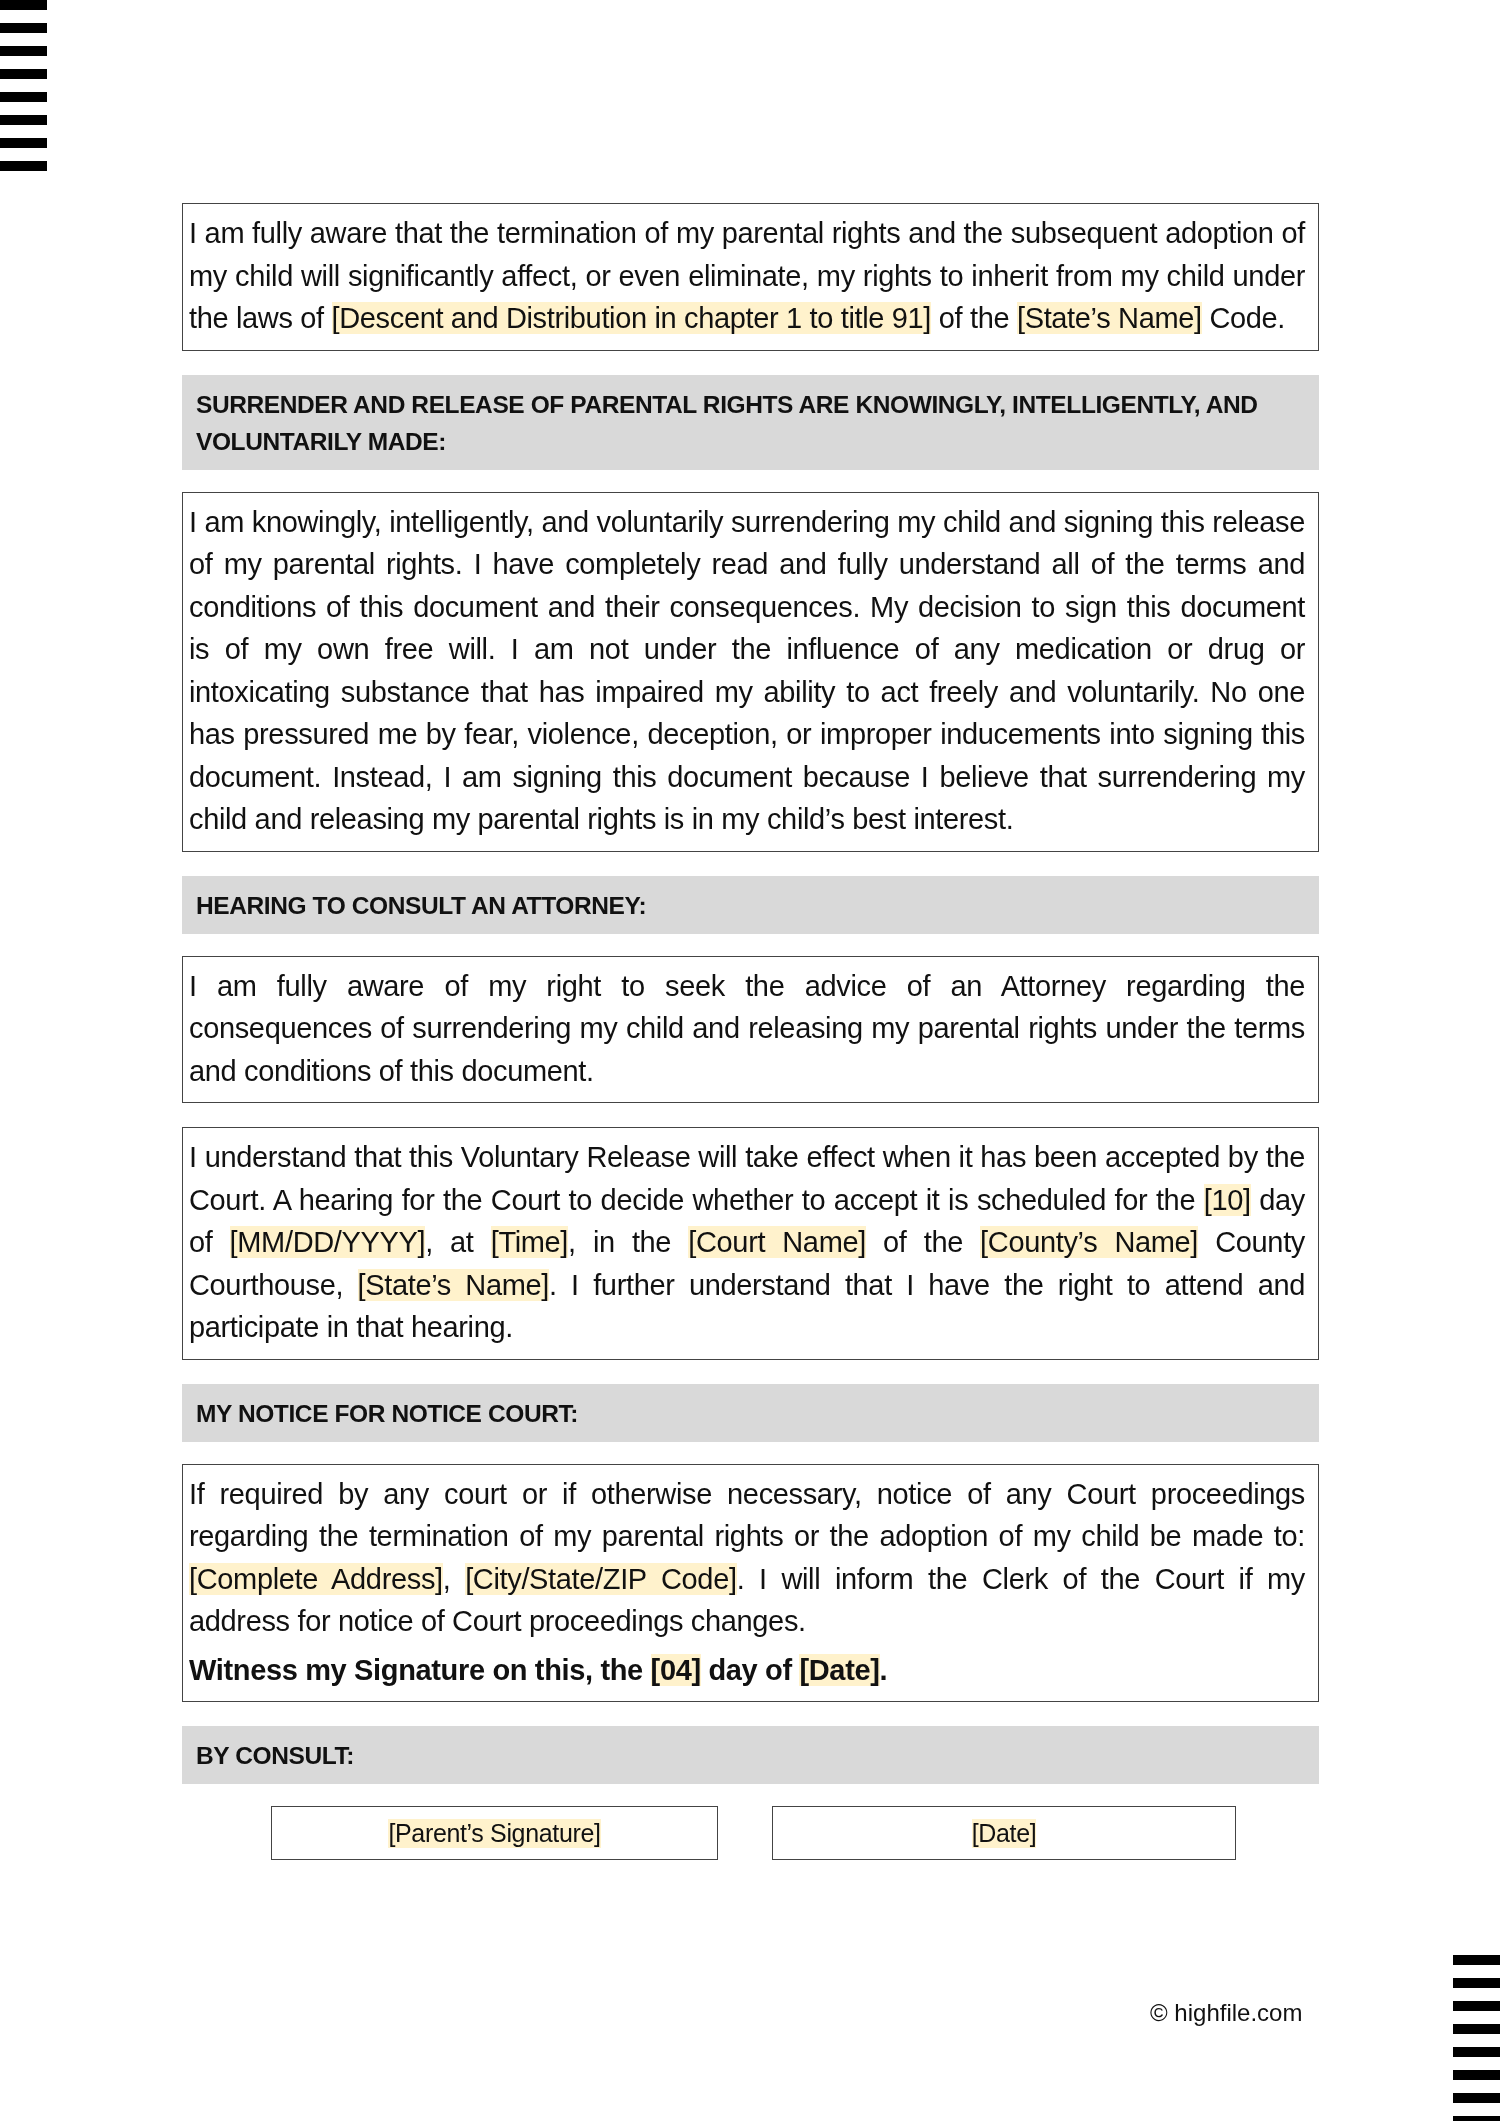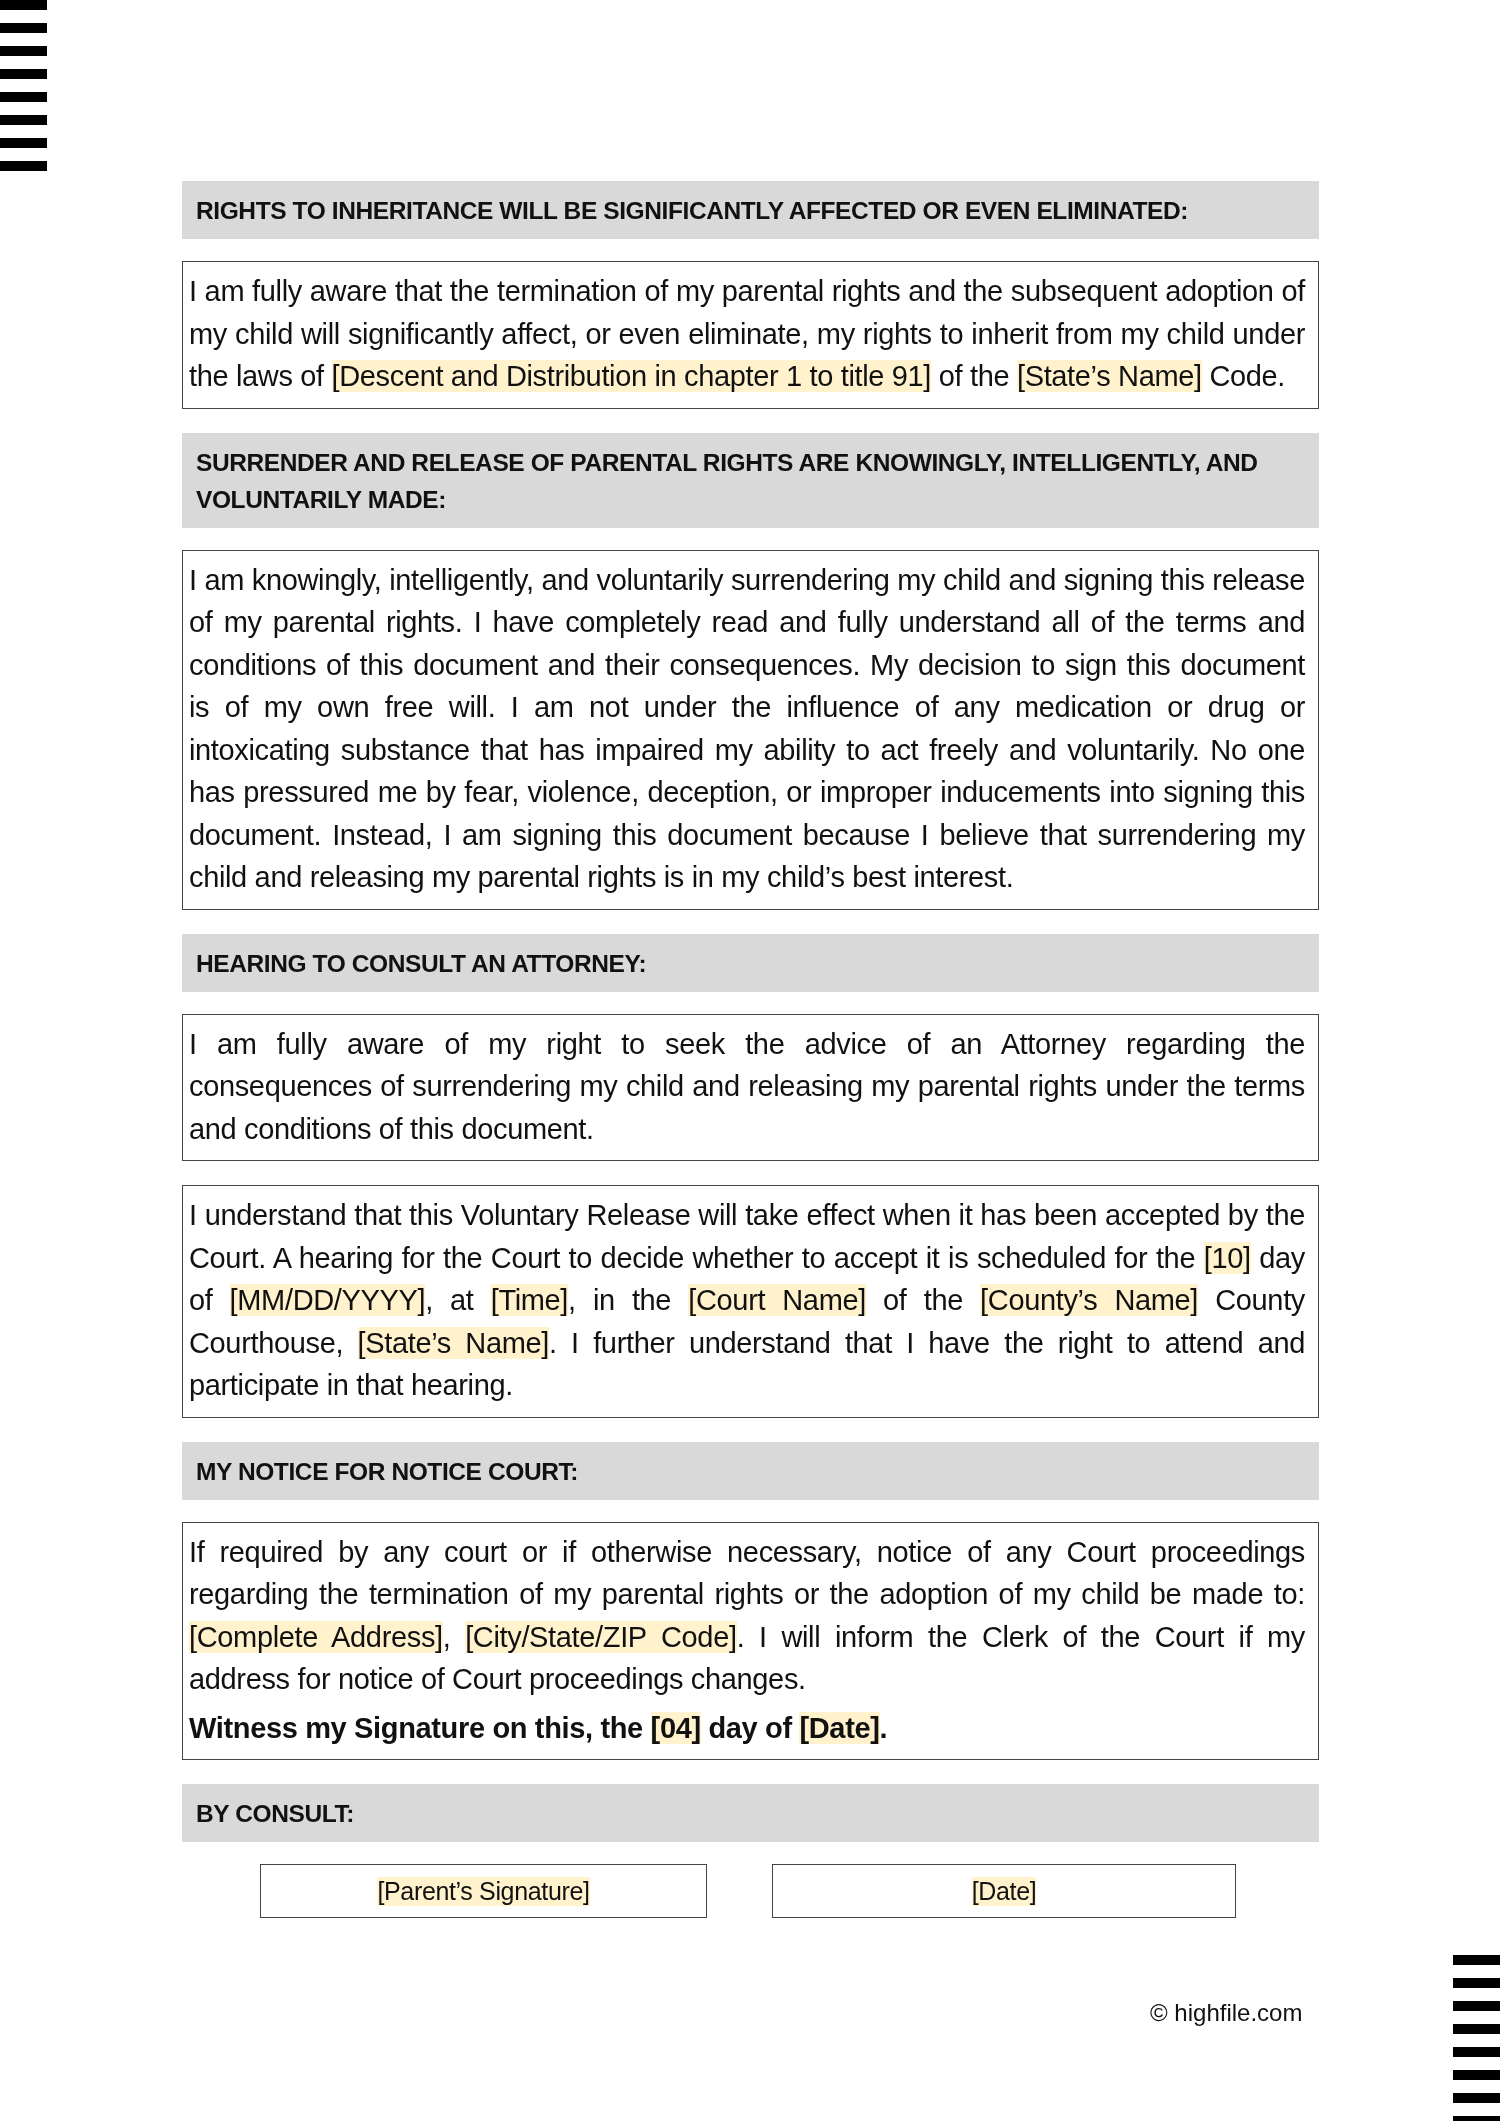--- a/index.html
+++ b/index.html
@@ -29,21 +29,21 @@
     .section-box p { margin: 0; }
     .hl { background: #fff2cc; }
     .witness { font-weight: bold; margin-top: 6px !important; }
 
     .sig-row { position: relative; height: 60px; margin-top: 22px; }
     .sig-box {
       position: absolute; top: 0; height: 52px; border: 1.5px solid #444;
       display: flex; align-items: center; justify-content: center;
       font-size: 25px; letter-spacing: -0.35px;
     }
-    .sig-box.left { left: 78px; width: 445px; }
+    .sig-box.left { left: 89px; width: 445px; }
     .sig-box.right { left: 590px; width: 462px; }
 
     .copyright {
       position: absolute; left: 1150px; top: 1999px; font-size: 24px;
       color: #111;
     }
   </style>
 </head>
 <body>
 
@@ -53,21 +53,20 @@
   <div class="stripe"></div>
   <div class="stripe"></div>
   <div class="stripe"></div>
   <div class="stripe"></div>
   <div class="stripe"></div>
   <div class="stripe"></div>
 </div>
 
 <div class="content">
 
-  <div class="section-header">RIGHTS TO INHERITANCE WILL BE SIGNIFICANTLY AFFECTED OR EVEN ELIMINATED:</div>
   <div class="section-box">
     <p><span>I am fully aware that the termination of my parental rights and the subsequent adoption of my child will significantly affect, or even eliminate, my rights to inherit from my child under the laws of </span><span class="hl">[Descent and Distribution in chapter 1 to title 91]</span><span> of the </span><span class="hl">[State’s Name]</span><span> Code.</span></p>
   </div>
 
   <div class="section-header">SURRENDER AND RELEASE OF PARENTAL RIGHTS ARE KNOWINGLY, INTELLIGENTLY, AND VOLUNTARILY MADE:</div>
   <div class="section-box">
     <p>I am knowingly, intelligently, and voluntarily surrendering my child and signing this release of my parental rights. I have completely read and fully understand all of the terms and conditions of this document and their consequences. My decision to sign this document is of my own free will. I am not under the influence of any medication or drug or intoxicating substance that has impaired my ability to act freely and voluntarily. No one has pressured me by fear, violence, deception, or improper inducements into signing this document. Instead, I am signing this document because I believe that surrendering my child and releasing my parental rights is in my child’s best interest.</p>
   </div>
 
   <div class="section-header">HEARING TO CONSULT AN ATTORNEY:</div>

